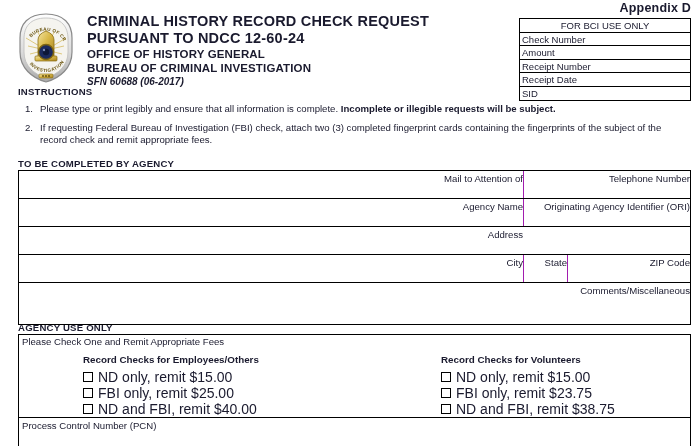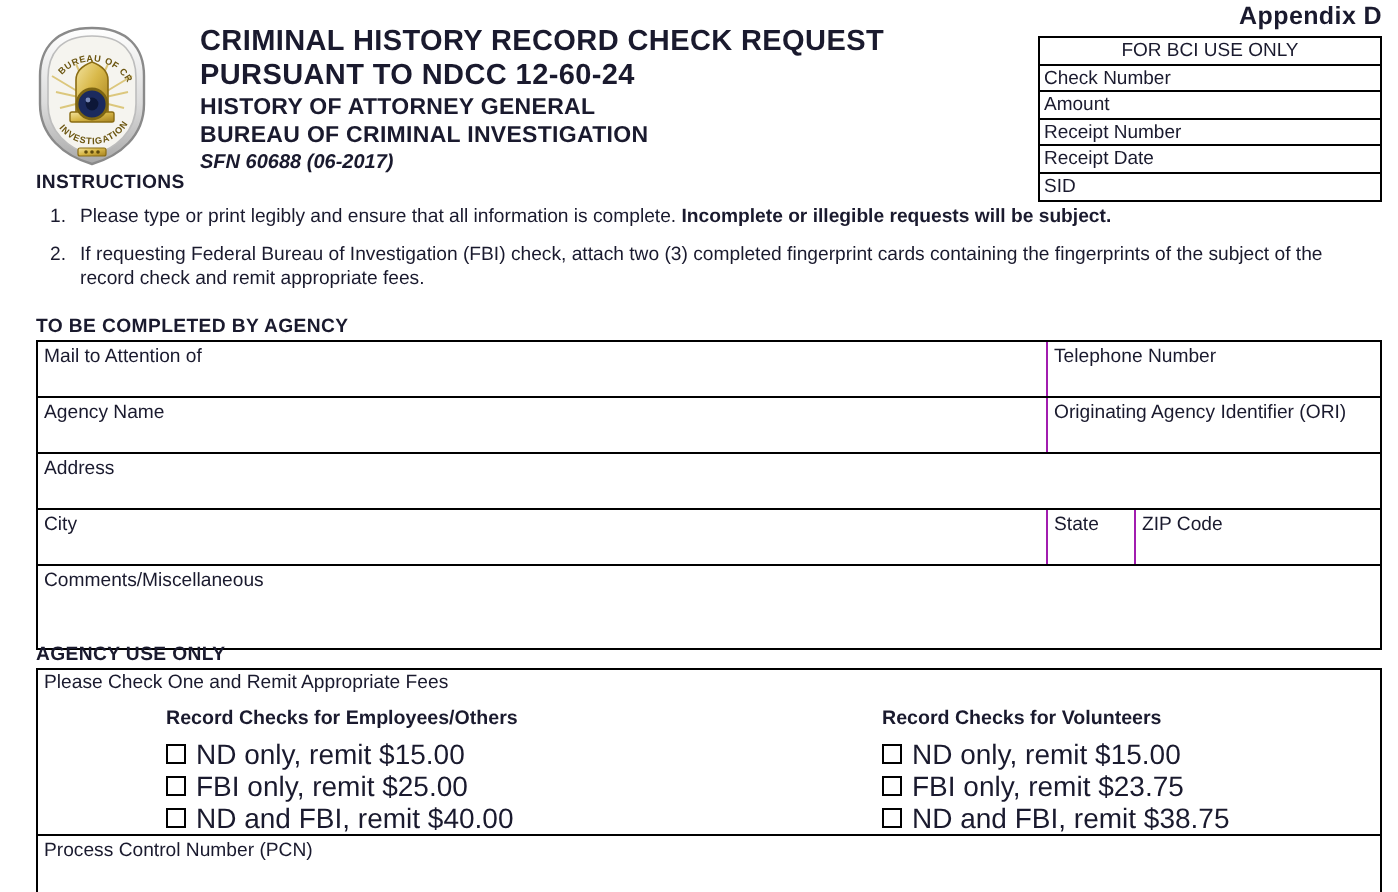--- a/index.html
+++ b/index.html
@@ -26,21 +26,21 @@
   
   .badge {
     position: absolute;
     left: 14px;
     top: 12px;
     width: 64px;
     height: 74px;
   }
   .header-text {
     position: absolute;
-    left: 100px;
+    left: 87px;
     top: 13px;
     width: 420px;
   }
   .title-1, .title-2 {
     font-size: 14.5px;
     font-weight: bold;
     letter-spacing: 0.2px;
     line-height: 17px;
     white-space: nowrap;
   }
@@ -147,20 +147,21 @@
     width: 673px;
     border: 1px solid #000;
     border-top: none;
     box-sizing: border-box;
   }
   .ag-row {
     display: flex;
     border-top: 1px solid #000;
     height: 28px;
     box-sizing: border-box;
+    text-align: right;
   }
   .ag-row.tall { height: 42px; }
   .ag-cell {
     font-size: 9.6px;
     padding: 2px 0 0 3px;
     box-sizing: border-box;
     overflow: hidden;
     white-space: nowrap;
   }
   .ag-cell.div { border-left: 1px solid #a21caf; }
@@ -275,21 +276,21 @@
       <rect x="25" y="62" width="14" height="4" rx="1" fill="url(#gold)" stroke="#8a6c13" stroke-width="0.6"></rect>
       <circle cx="29" cy="64" r="0.9" fill="#5e4a0d"></circle>
       <circle cx="32" cy="64" r="0.9" fill="#5e4a0d"></circle>
       <circle cx="35" cy="64" r="0.9" fill="#5e4a0d"></circle>
     </svg>
   </div>
 
   <div class="header-text">
     <div class="title-1">CRIMINAL HISTORY RECORD CHECK REQUEST</div>
     <div class="title-2">PURSUANT TO NDCC 12-60-24</div>
-    <div class="title-3">HISTORY OF ATTORNEY GENERAL</div>
+    <div class="title-3">OFFICE OF HISTORY GENERAL</div>
     <div class="title-4">BUREAU OF CRIMINAL INVESTIGATION</div>
     <div class="title-5">SFN 60688 (06-2017)</div>
   </div>
 
   <div class="appendix">Appendix D</div>
 
   <div class="bci-box">
     <div class="bci-row head">FOR BCI USE ONLY</div>
     <div class="bci-row">Check Number</div>
     <div class="bci-row">Amount</div>

